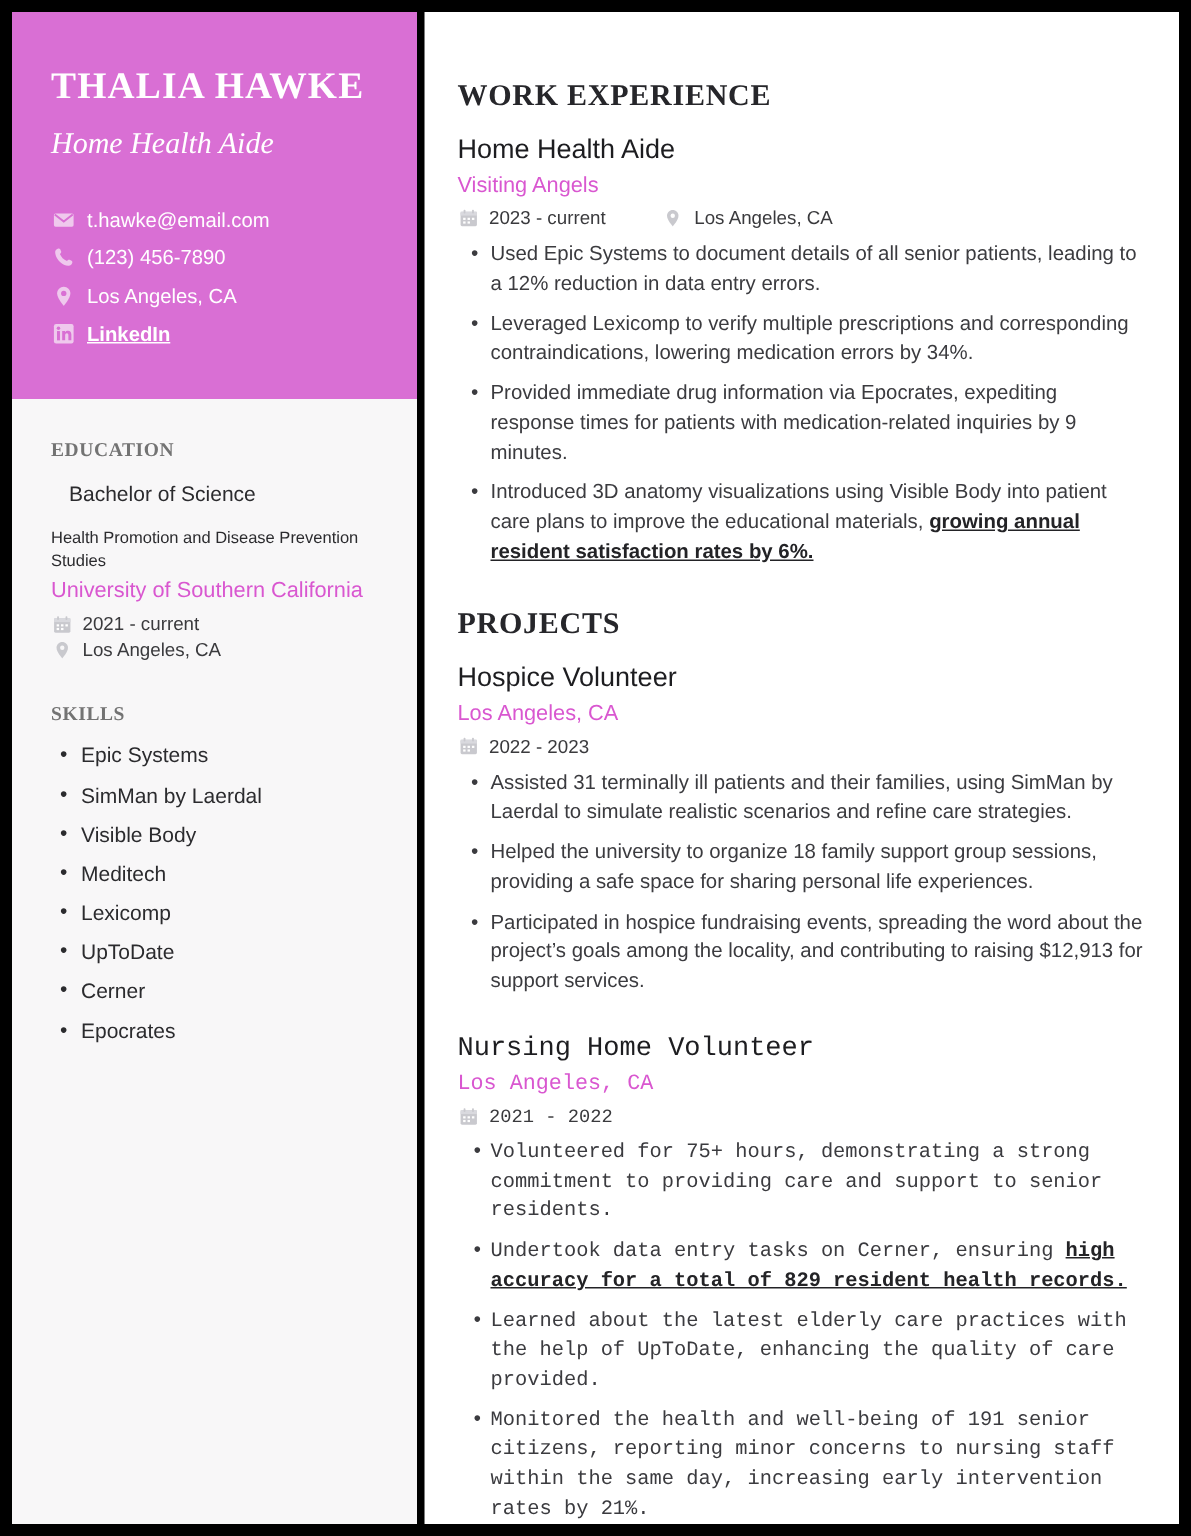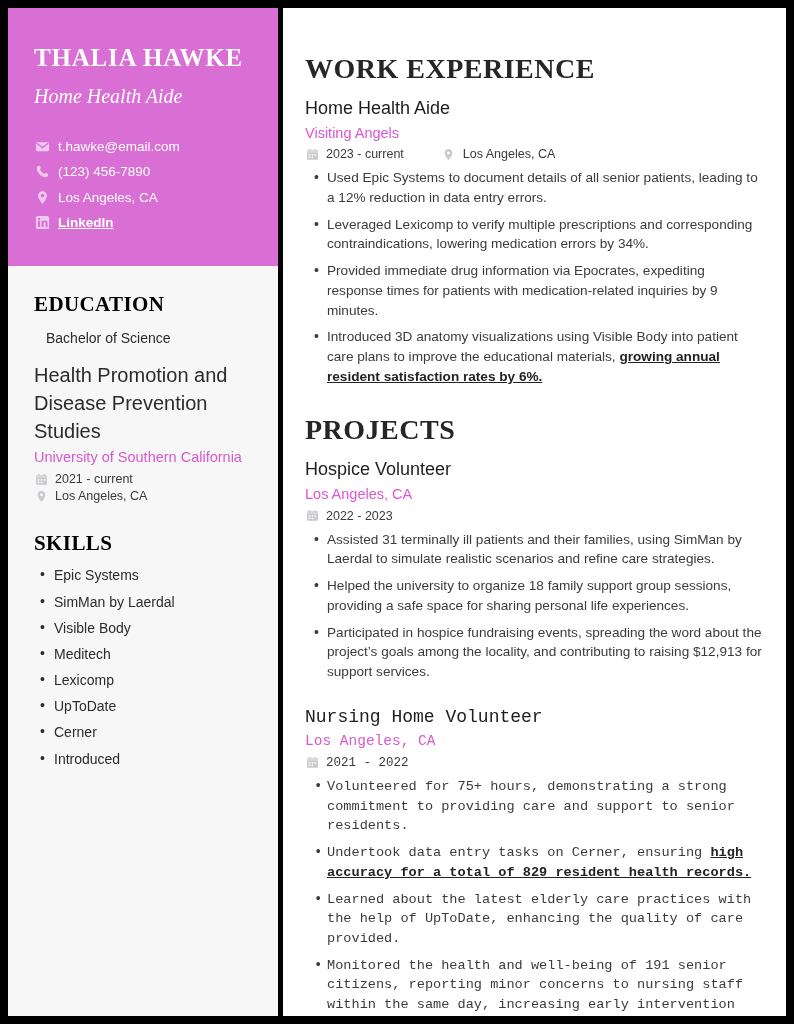--- a/index.html
+++ b/index.html
@@ -94,34 +94,34 @@
 
   .side-section {
     padding: 0 26px;
   }
   .side-section.education { margin-top: 26px; }
   .side-section.skills { margin-top: 28px; }
 
   .side-heading {
     font-family: "Liberation Serif", "DejaVu Serif", serif;
     font-weight: bold;
-    font-size: 21px;
+    font-size: 13px;
     letter-spacing: 0.4px;
-    color: #000000;
+    color: #737373;
     margin: 0 0 10px 0;
   }
 
   .edu-degree {
     font-size: 14px;
     color: #2b2b2e;
     line-height: 1.42;
     margin: 12px;
   }
   .edu-field {
-    font-size: 20px;
+    font-size: 11px;
     color: #2b2b2e;
     line-height: 1.42;
     margin: 0 0 1px 0;
   }
   .edu-school {
     font-size: 14.5px;
     color: #d957d0;
     line-height: 1.42;
     margin: 0 0 5px 0;
   }
@@ -168,21 +168,21 @@
   .main {
     flex: 1 1 auto;
     padding: 45px 22px 20px 22px;
     box-sizing: border-box;
     min-width: 0;
   }
 
   .main-heading {
     font-family: "Liberation Serif", "DejaVu Serif", serif;
     font-weight: bold;
-    font-size: 28px;
+    font-size: 20px;
     letter-spacing: 0.5px;
     color: #26262a;
     margin: 0 0 12px 0;
   }
   .section + .section { margin-top: 28px; }
 
   .entry + .entry { margin-top: 24px; font-family: Liberation Mono, monospace; }
 
   .entry-title {
     font-size: 18px;
@@ -317,21 +317,21 @@
     <section class="side-section skills">
       <h2 class="side-heading">SKILLS</h2>
       <ul class="skills-list">
         <li>Epic Systems</li>
         <li>SimMan by Laerdal</li>
         <li>Visible Body</li>
         <li>Meditech</li>
         <li>Lexicomp</li>
         <li>UpToDate</li>
         <li>Cerner</li>
-        <li>Introduced</li>
+        <li>Epocrates</li>
       </ul>
     </section>
   </aside>
 
   <main class="main">
 
     <section class="section">
       <h2 class="main-heading">WORK EXPERIENCE</h2>
 
       <div class="entry">

